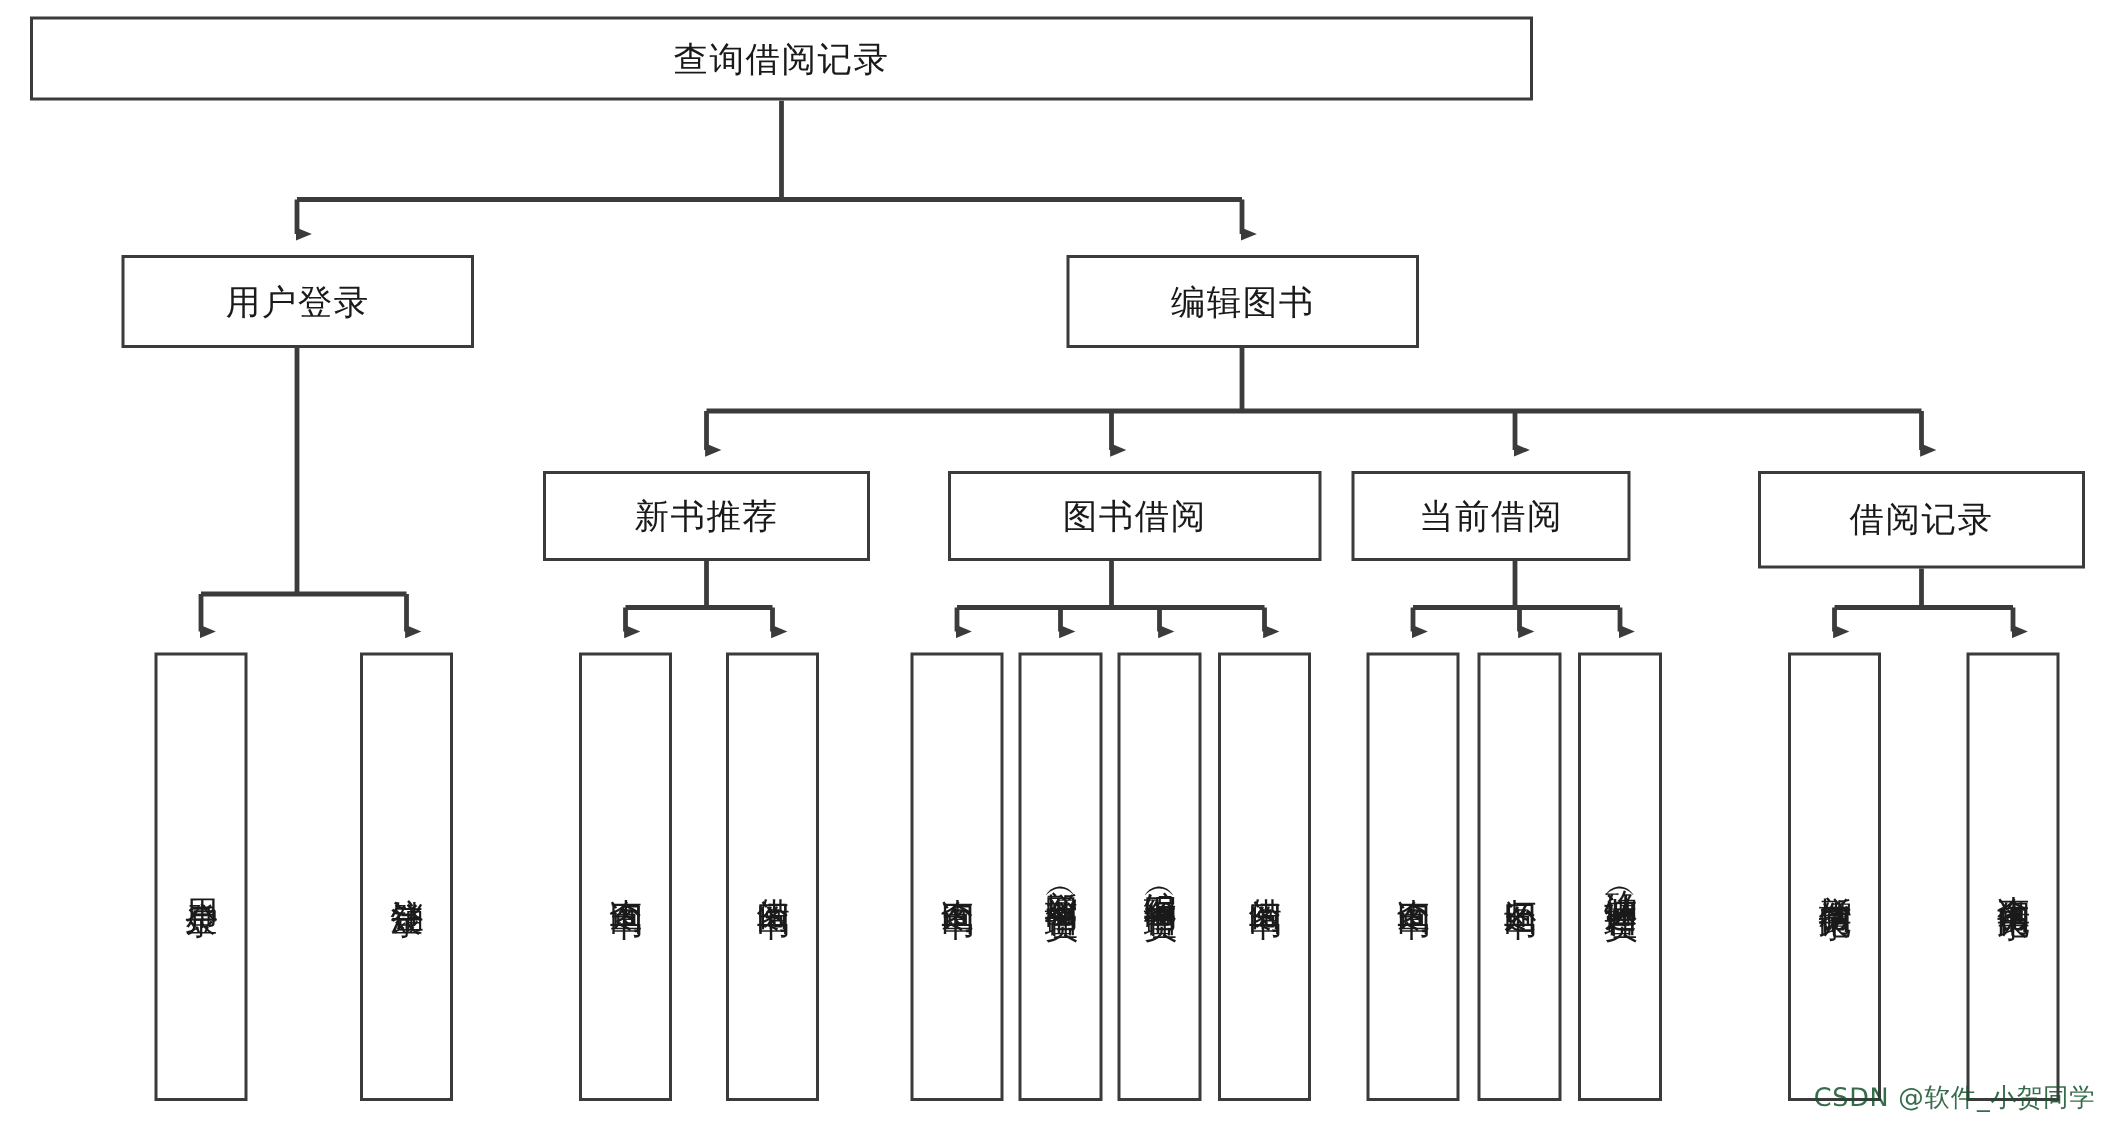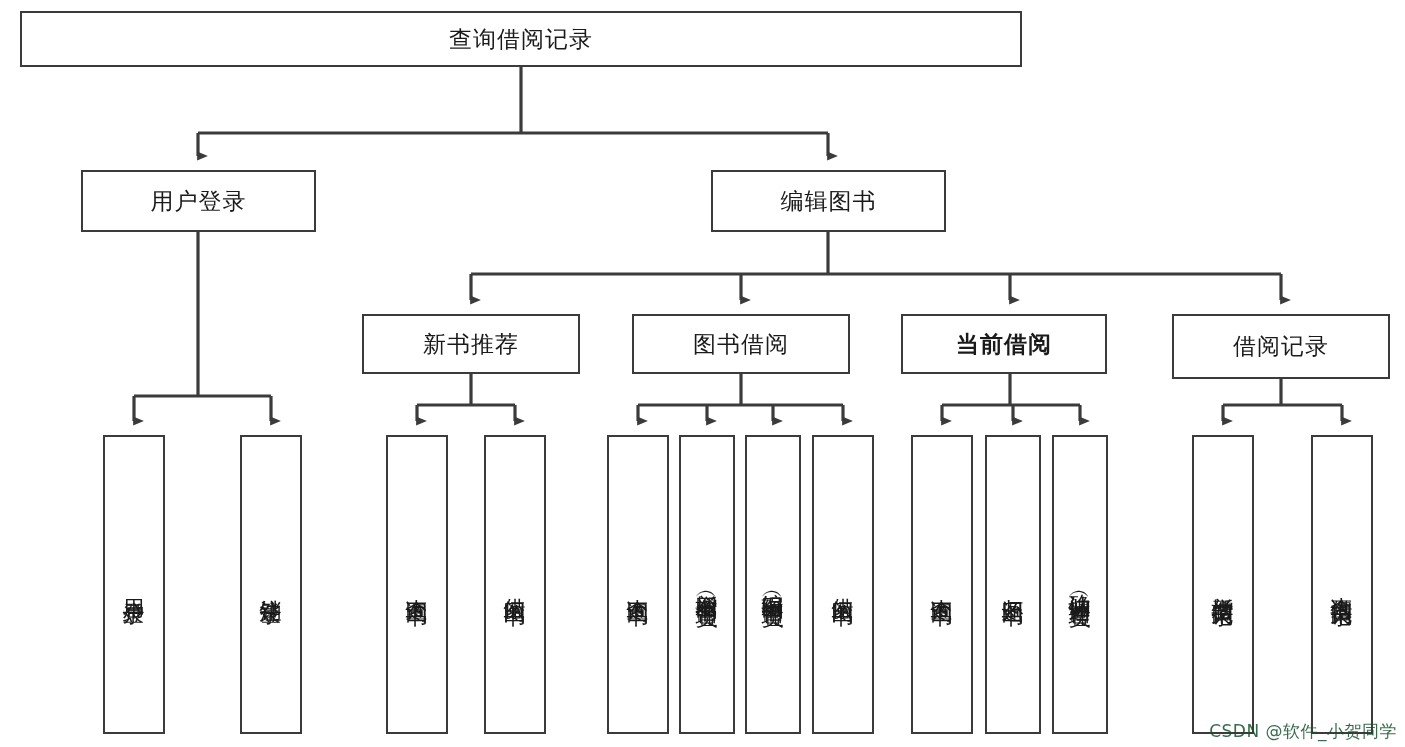--- a/index.html
+++ b/index.html
@@ -125,24 +125,24 @@
   <div class="node h" id="n-l2-0" style="left: 81px; top: 170px; width: 235px; height: 62px;">
       <span>用户登录</span>
     </div>
   <div class="node h" id="n-l2-1" style="left: 711px; top: 170px; width: 235px; height: 62px;">
       <span>编辑图书</span>
     </div>
 
   <div class="node h" id="n-l3-0" style="left: 362px; top: 314px; width: 218px; height: 60px;">
       <span>新书推荐</span>
     </div>
-  <div class="node h" id="n-l3-1" style="left: 632px; top: 314px; width: 218px; height: 60px;">
+  <div class="node h" id="n-l3-1" style="left: 632px; top: 314px; width: 249px; height: 60px;">
       <span>图书借阅</span>
     </div>
-  <div class="node h" id="n-l3-2" style="left: 901px; top: 314px; width: 206px; height: 60px; font-weight: bold;">
+  <div class="node h" id="n-l3-2" style="left: 901px; top: 314px; width: 186px; height: 60px;">
       <span>当前借阅</span>
     </div>
   <div class="node h" id="n-l3-3" style="left: 1172px; top: 314px; width: 218px; height: 65px;">
       <span>借阅记录</span>
     </div>
 
   <div class="node v" id="n-lf-0" style="left: 103px; top: 435px; width: 62px; height: 299px;">
       <span class="vlabel">用户登录</span>
     </div>
   <div class="node v" id="n-lf-1" style="left: 240px; top: 435px; width: 62px; height: 299px;">

